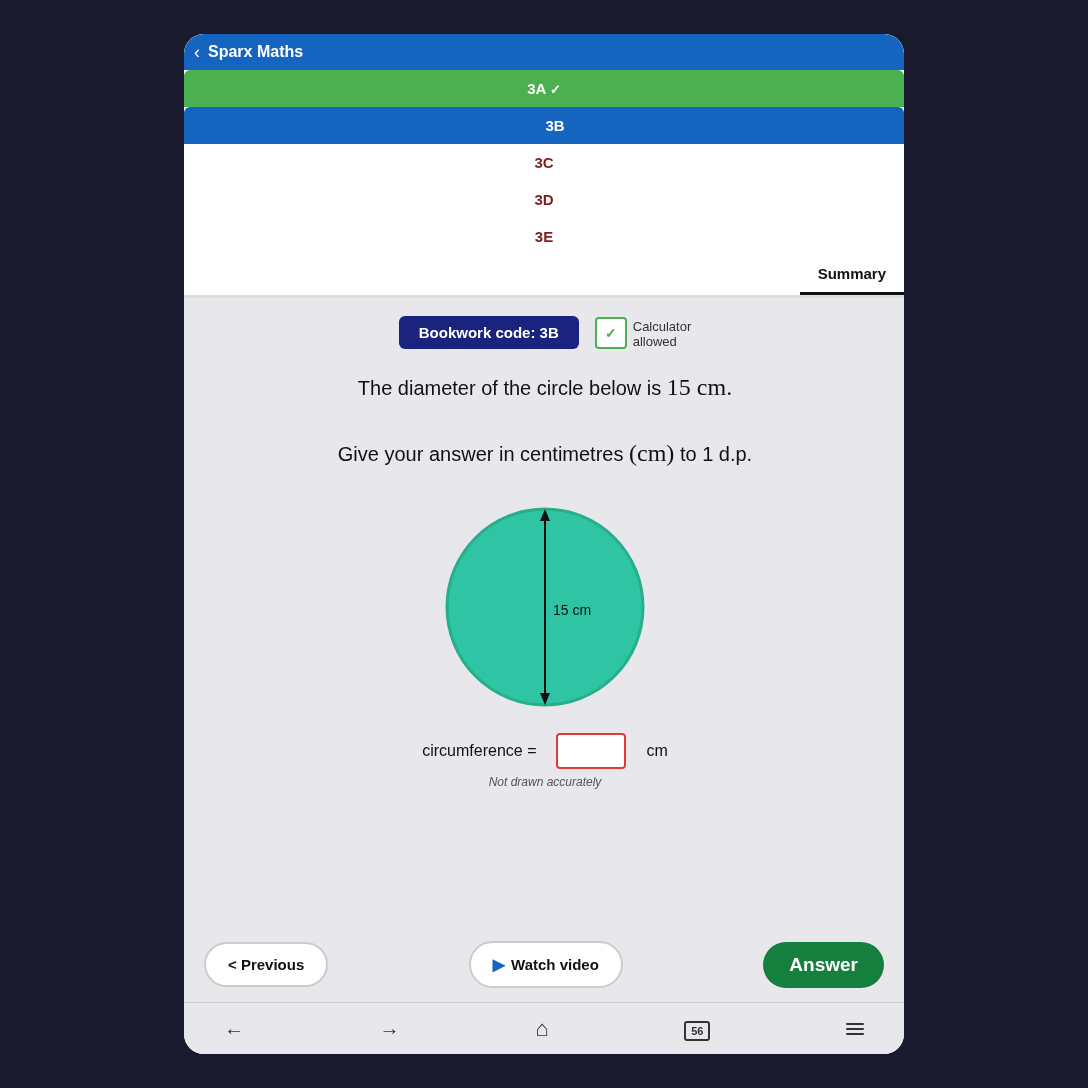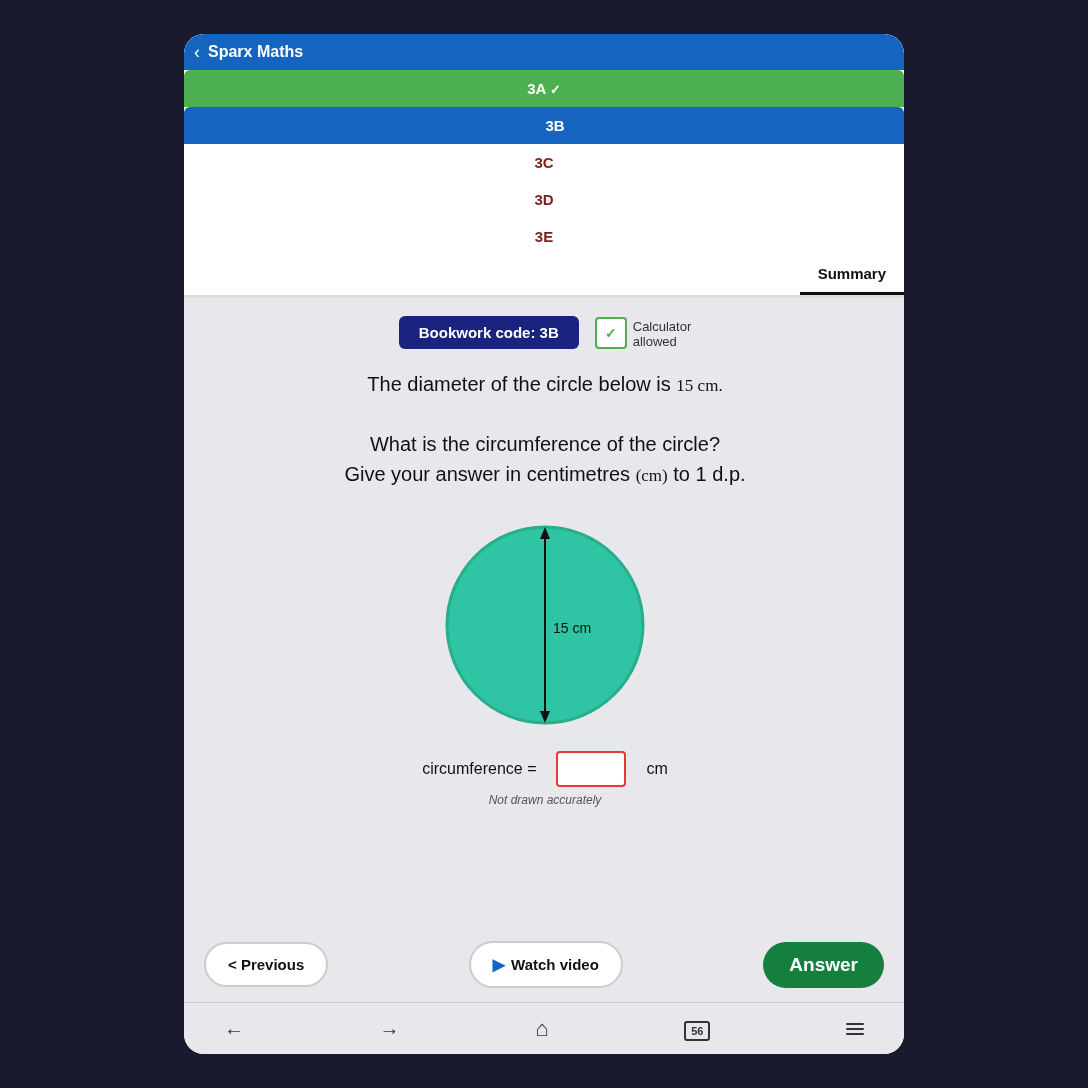--- a/index.html
+++ b/index.html
@@ -156,21 +156,21 @@
     .question-text {
       text-align: center;
       font-size: 20px;
       color: #111;
       line-height: 1.5;
       margin-bottom: 16px;
       max-width: 580px;
     }
 
     .question-text .large-cm {
-      font-size: 17px;
+      font-size: 24px;
       font-family: 'Times New Roman', serif;
     }
 
     
     .circle-container {
       margin: 10px 0 16px 0;
       position: relative;
       width: 220px;
       height: 220px;
     }
@@ -336,21 +336,20 @@
         <div>
           <div>Calculator</div>
           <div>allowed</div>
         </div>
       </div>
     </div>
 
     <div class="question-text">
       <p>The diameter of the circle below is <span class="large-cm">15 cm.</span></p>
       <br>
-      <p>What is the circumference of the circle?</p>
       <p>Give your answer in centimetres <span class="large-cm">(cm)</span> to 1 d.p.</p>
     </div>
 
     <div class="circle-container">
       <svg class="circle-svg" viewBox="0 0 220 220" xmlns="http://www.w3.org/2000/svg">
 
         <circle cx="110" cy="110" r="98" fill="#2ec4a4" stroke="#27ae8a" stroke-width="3"></circle>
 
         <line x1="110" y1="18" x2="110" y2="202" stroke="#111" stroke-width="2"></line>
 

